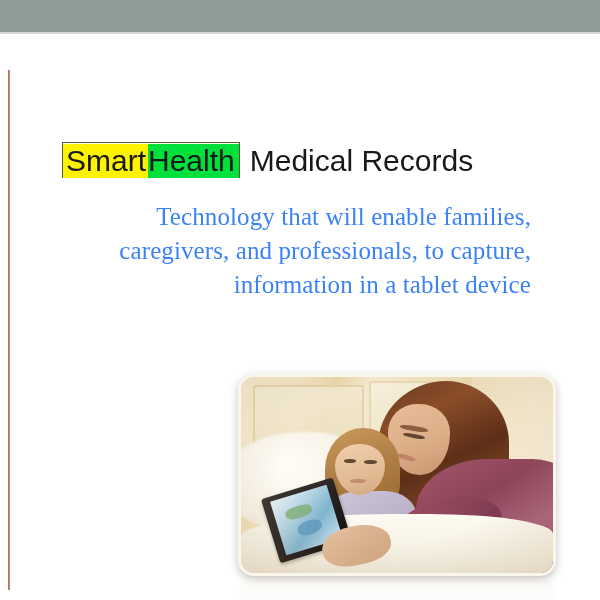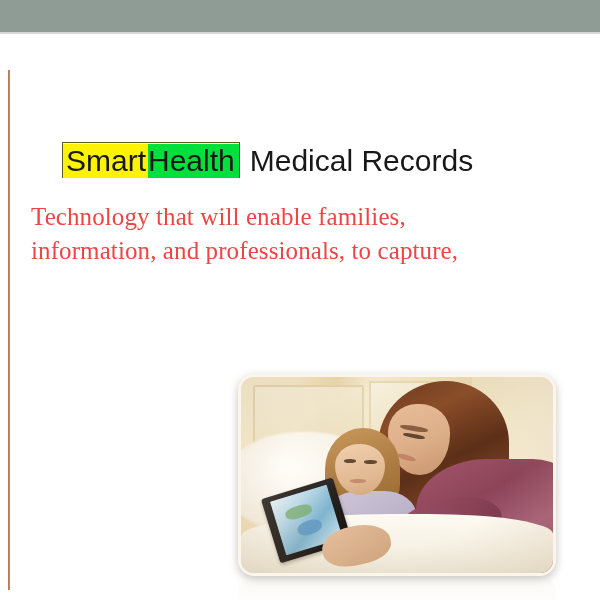--- a/index.html
+++ b/index.html
@@ -92,22 +92,23 @@
 
   
   .body-text {
     position: absolute;
     left: 31px;
     top: 166px;
     width: 500px;
     font-family: "Liberation Serif", serif;
     font-size: 25px;
     line-height: 34px;
-    color: #ef4444;
+    color: #3b82f6;
     letter-spacing: 0.1px;
+    text-align: right;
   }
   .body-line { white-space: nowrap; display: block; }
 
   
   .photo-wrap {
     position: absolute;
     left: 238px;
     top: 340px;
     width: 318px;
     height: 202px;
@@ -308,21 +309,22 @@
 <div class="slide">
 
   <div class="left-rule"></div>
 
   <div class="title-row">
     <span class="hl-box"><span class="hl-yellow">Smart</span><span class="hl-green">Health</span></span><span class="title-rest">Medical Records</span>
   </div>
 
   <div class="body-text">
     <span class="body-line">Technology that will enable families,</span>
-    <span class="body-line">information, and professionals, to capture,</span>
+    <span class="body-line">caregivers, and professionals, to capture,</span>
+    <span class="body-line">information in a tablet device</span>
   </div>
 
   <div class="photo-wrap">
     <div class="photo-frame">
       <div class="photo" title="Mother and young daughter sitting in bed looking at a tablet device">
         <div class="ph-wallback"></div>
         <div class="ph-headboard"></div>
         <div class="ph-headboard-panel"></div>
         <div class="ph-headboard-panel2"></div>
         <div class="ph-wall-right"></div>

